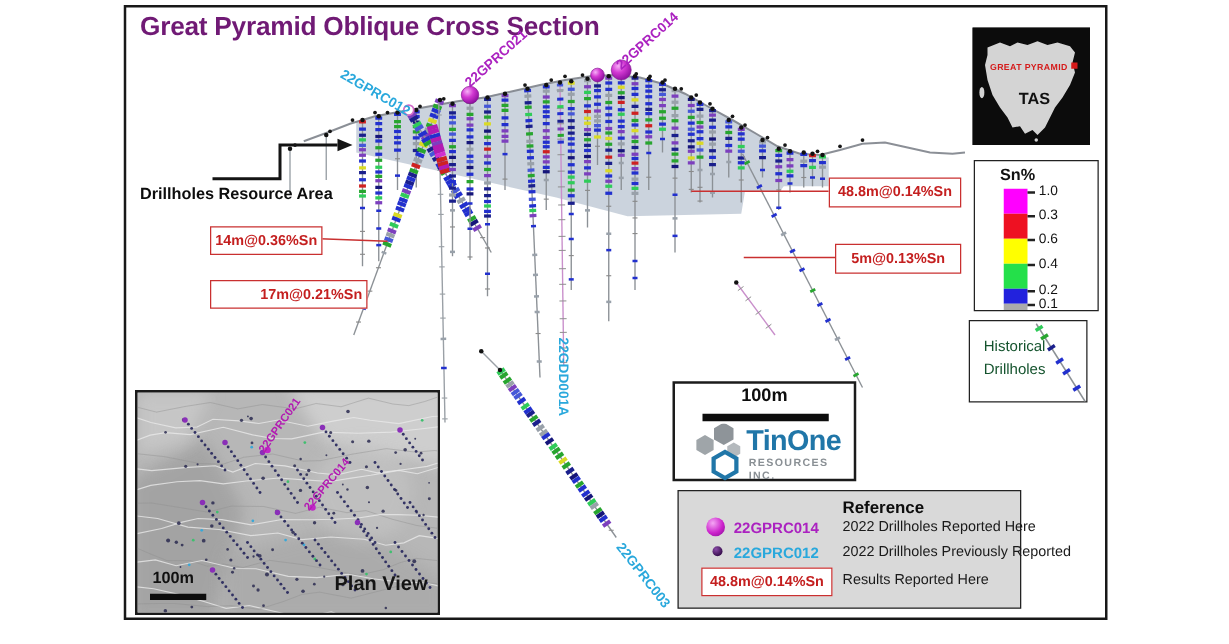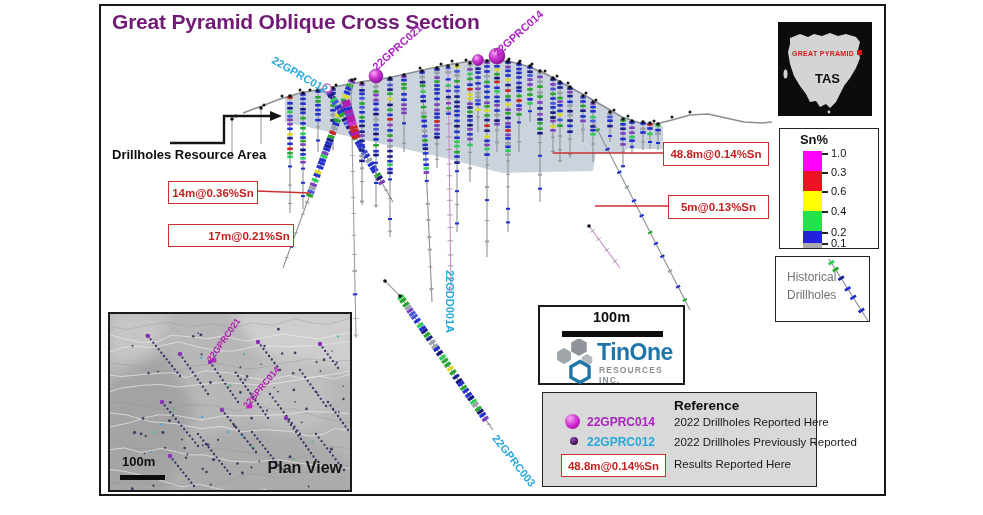--- a/index.html
+++ b/index.html
@@ -14,21 +14,21 @@
   .dh-label{position:absolute;z-index:7;font-size:11px;font-weight:bold;white-space:nowrap;}
   .inset{position:absolute;z-index:4;box-sizing:border-box;}
   .tas-box{left:778px;top:22px;width:94px;height:94px;background:#0c0c0c;}
   .legend-box{left:779px;top:128px;width:100px;height:121px;background:#fff;border:1.6px solid #222;}
   .legend-title{position:absolute;left:12px;top:3px;width:44px;text-align:center;font-size:13px;font-weight:bold;color:#111;}
   #sn-bar{position:absolute;left:23px;top:22px;width:19px;}
   .sn-seg{width:19px;}
   .sn-dash{position:absolute;width:6px;height:2px;background:#222;}
   .sn-tick{position:absolute;font-size:11px;color:#111;}
   .hist-box{left:775px;top:256px;width:95px;height:66px;background:#fff;border:1.6px solid #222;}
-  .hist-line{position:absolute;left:11px;font-size:12px;color:#737373;}
+  .hist-line{position:absolute;left:11px;font-size:12px;color:#14532d;}
   .tinone-box{left:538px;top:305px;width:147px;height:80px;background:#fff;border:2px solid #1b1b1b;}
   .scale-label{position:absolute;left:0;top:2px;width:100%;text-align:center;font-size:14.5px;font-weight:bold;color:#0d0d0d;}
   .scale-bar{position:absolute;left:22px;top:24px;width:101px;height:6px;background:#0d0d0d;}
   .logo-name{position:absolute;left:57px;top:32px;font-size:23px;font-weight:bold;letter-spacing:-0.5px;}
   .logo-sub{position:absolute;left:59px;top:58px;font-size:8.5px;letter-spacing:1.1px;font-weight:bold;}
   .ref-box{left:542px;top:392px;width:275px;height:95px;background:#D9D9D9;border:1.6px solid #222;}
   .ref-heading{position:absolute;left:131px;top:5px;font-size:13.5px;font-weight:bold;color:#0d0d0d;}
   .ref-label{position:absolute;font-size:12px;font-weight:bold;white-space:nowrap;}
   .ref-desc{position:absolute;font-size:11.5px;color:#1a1a1a;white-space:nowrap;}
   .ref-sphere{position:absolute;left:22px;top:21px;width:15px;height:15px;border-radius:50%;

